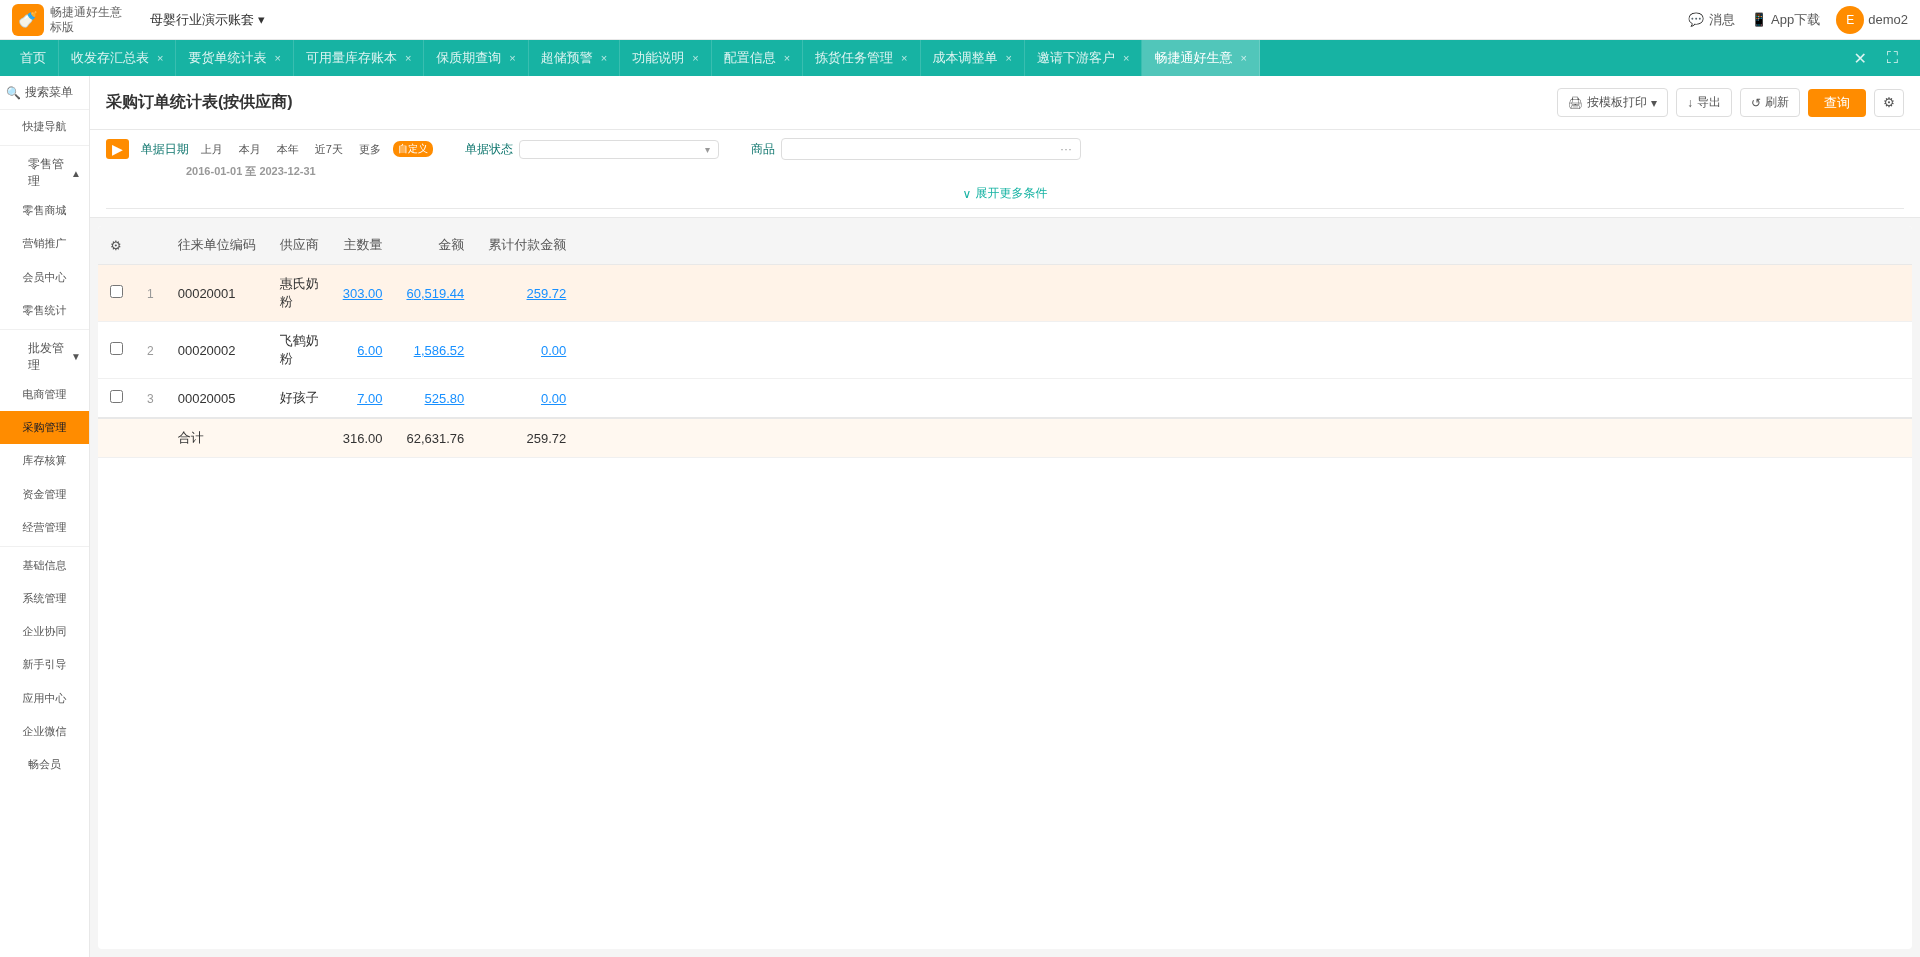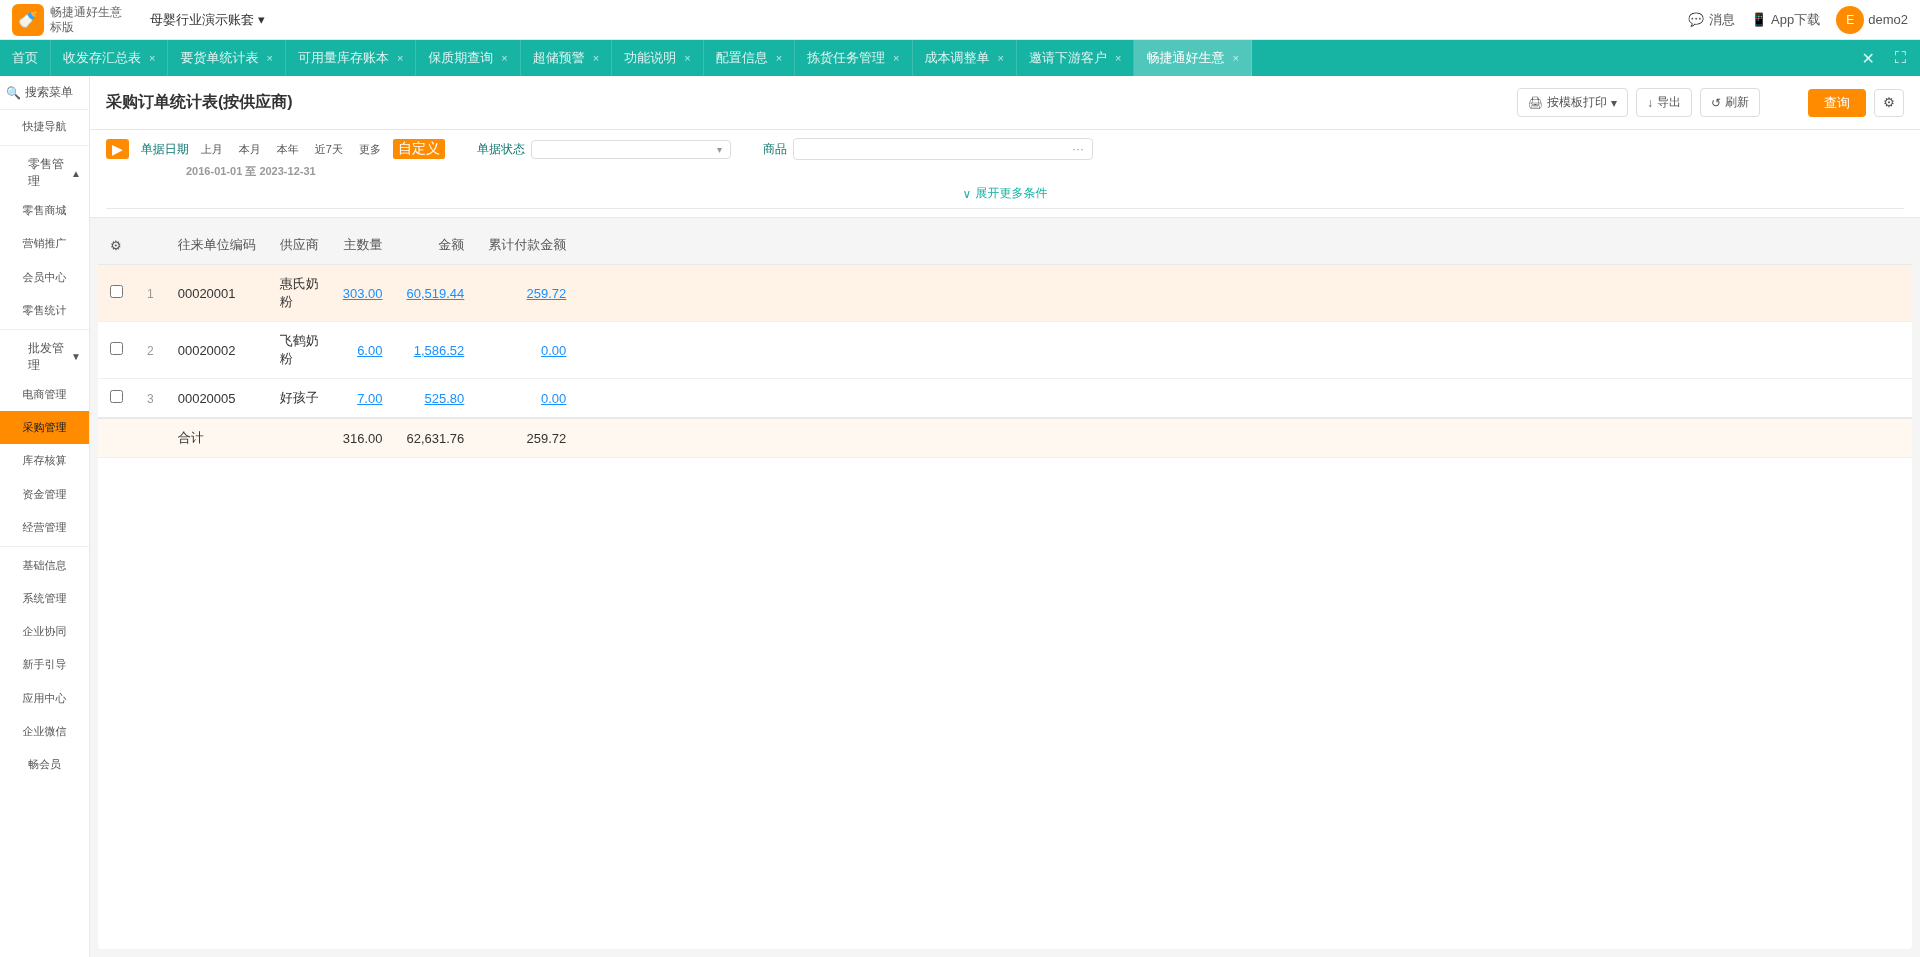--- a/index.html
+++ b/index.html
@@ -10,21 +10,21 @@
     .top-bar-left { display: flex; align-items: center; gap: 8px; }
     .logo-area { display: flex; align-items: center; gap: 6px; }
     .logo-icon { width: 32px; height: 32px; background: #ff8c00; border-radius: 6px; display: flex; align-items: center; justify-content: center; color: white; font-size: 16px; font-weight: bold; }
     .logo-text { font-size: 12px; color: #666; line-height: 1.2; }
     .org-selector { display: flex; align-items: center; gap: 4px; color: #333; font-size: 13px; margin-left: 20px; cursor: pointer; }
     .top-bar-right { display: flex; align-items: center; gap: 16px; }
     .top-right-item { display: flex; align-items: center; gap: 4px; color: #555; font-size: 13px; cursor: pointer; }
     .user-avatar { width: 28px; height: 28px; border-radius: 50%; background: #ff8c00; display: flex; align-items: center; justify-content: center; color: white; font-size: 12px; }
 
     
-    .nav-tabs { height: 36px; background: #17b3a3; display: flex; align-items: center; padding: 0 0; flex-shrink: 0; overflow: hidden; text-align: center; }
+    .nav-tabs { height: 36px; background: #17b3a3; display: flex; align-items: center; padding: 0 8px; flex-shrink: 0; overflow: hidden; text-align: center; }
     .nav-tab { padding: 0 12px; height: 36px; display: flex; align-items: center; color: rgba(255,255,255,0.85); font-size: 13px; cursor: pointer; white-space: nowrap; gap: 4px; border-right: 1px solid rgba(255,255,255,0.15); }
     .nav-tab:first-child { background: rgba(255,255,255,0.15); }
     .nav-tab.active { background: rgba(255,255,255,0.25); color: white; font-weight: 500; }
     .nav-tab .close-x { font-size: 11px; color: rgba(255,255,255,0.7); margin-left: 4px; }
     .nav-tab.home { background: transparent; }
     .nav-tabs-actions { margin-left: auto; display: flex; align-items: center; gap: 8px; padding-right: 8px; }
     .nav-action-btn { color: rgba(255,255,255,0.85); font-size: 16px; cursor: pointer; padding: 2px 6px; }
 
     
     .main-layout { display: flex; flex: 1; overflow: hidden; }
@@ -43,31 +43,31 @@
     .content-area { flex: 1; display: flex; flex-direction: column; overflow: hidden; background: #f5f5f5; }
 
     
     .page-header { background: white; padding: 12px 16px 8px; border-bottom: 1px solid #e8e8e8; flex-shrink: 0; }
     .page-title-row { display: flex; align-items: center; justify-content: space-between; margin-bottom: 4px; }
     .page-title { font-size: 16px; font-weight: 600; color: #333; }
     .header-actions { display: flex; align-items: center; gap: 8px; }
     .btn-print { display: flex; align-items: center; gap: 4px; padding: 5px 10px; border: 1px solid #ddd; border-radius: 4px; background: white; color: #555; cursor: pointer; font-size: 12px; }
     .btn-export { display: flex; align-items: center; gap: 4px; padding: 5px 10px; border: 1px solid #ddd; border-radius: 4px; background: white; color: #555; cursor: pointer; font-size: 12px; }
     .btn-refresh { display: flex; align-items: center; gap: 4px; padding: 5px 10px; border: 1px solid #ddd; border-radius: 4px; background: white; color: #555; cursor: pointer; font-size: 12px; }
-    .btn-query { padding: 5px 16px; background: #ff8c00; color: white; border: none; border-radius: 4px; cursor: pointer; font-size: 13px; margin-left: 40px; }
+    .btn-query { padding: 5px 16px; background: #ff8c00; color: white; border: none; border-radius: 4px; cursor: pointer; font-size: 13px; }
     .btn-settings { display: flex; align-items: center; justify-content: center; width: 30px; height: 28px; border: 1px solid #ddd; border-radius: 4px; background: white; color: #555; cursor: pointer; }
 
     
     .filter-bar { background: white; padding: 8px 16px; border-bottom: 1px solid #e8e8e8; flex-shrink: 0; }
     .filter-row { display: flex; align-items: center; gap: 12px; flex-wrap: nowrap; }
     .filter-item { display: flex; align-items: center; gap: 6px; }
     .filter-label { color: #0f766e; font-size: 12px; white-space: nowrap; }
     .date-shortcuts { display: flex; gap: 4px; }
     .date-btn { padding: 2px 6px; font-size: 11px; color: #555; cursor: pointer; border: none; background: none; }
-    .custom-badge { background: #ff8c00; color: white; font-size: 14px; padding: 1px 5px; border-radius: 2px; }
+    .custom-badge { background: #ff8c00; color: white; font-size: 10px; padding: 1px 5px; border-radius: 7px; }
     .select-input { display: flex; align-items: center; gap: 4px; border: 1px solid #ddd; border-radius: 4px; padding: 3px 8px; min-width: 200px; background: white; cursor: pointer; }
     .select-input-text { color: #999; font-size: 12px; flex: 1; }
     .select-arrow { color: #999; font-size: 10px; }
     .goods-input { display: flex; align-items: center; gap: 4px; border: 1px solid #ddd; border-radius: 4px; padding: 3px 8px; min-width: 300px; background: white; }
     .goods-input-text { color: #999; font-size: 12px; flex: 1; }
     .goods-more-btn { color: #999; font-size: 12px; cursor: pointer; }
     .expand-btn { display: flex; align-items: center; gap: 4px; color: #17b3a3; font-size: 12px; cursor: pointer; margin: 0 auto; }
 
     
     .filter-second-row { display: flex; align-items: center; justify-content: flex-start; margin-top: 4px; }

